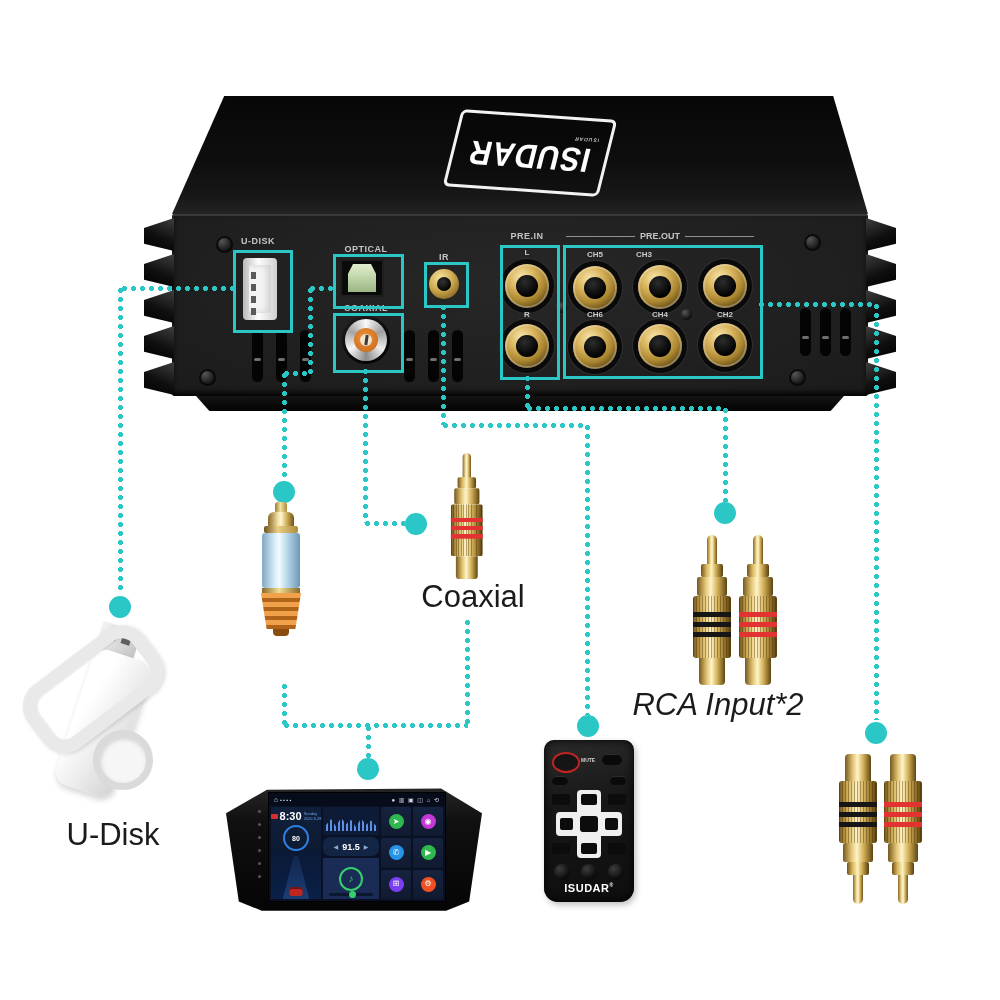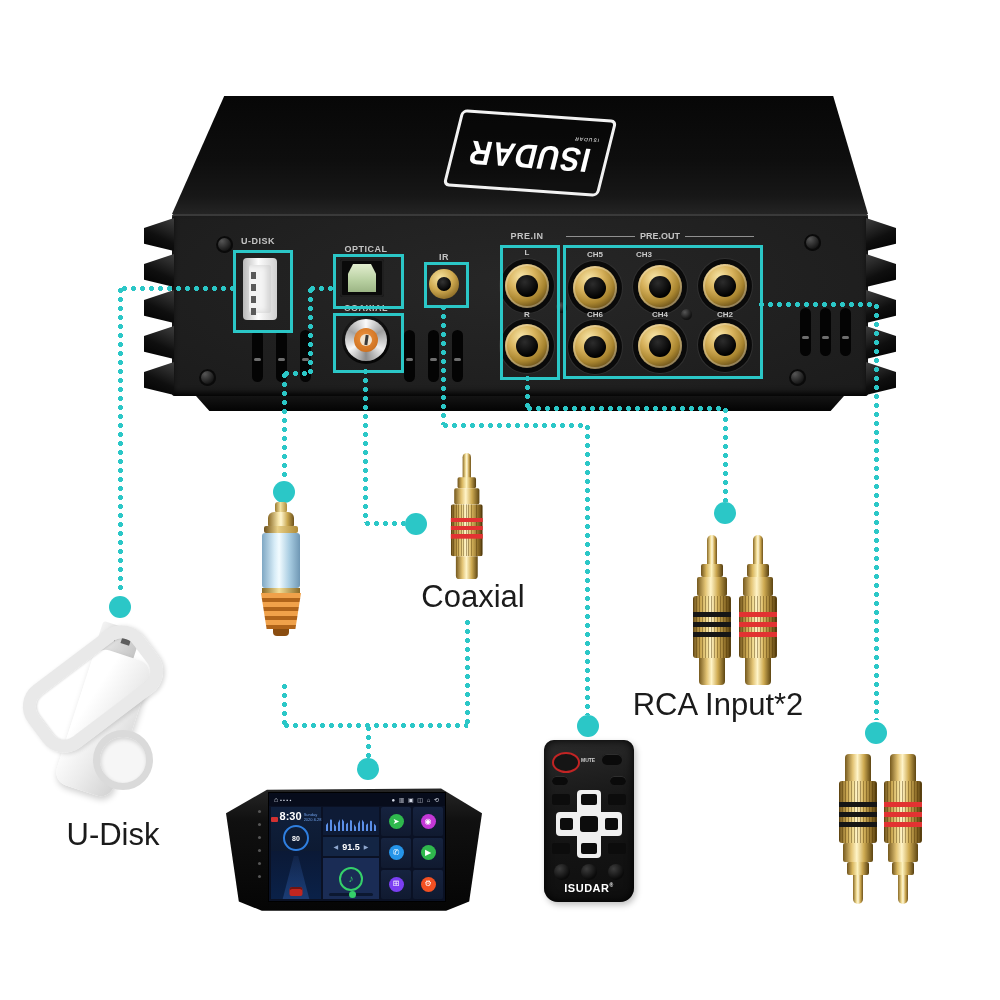--- a/index.html
+++ b/index.html
@@ -144,35 +144,35 @@
   .hu{position:absolute;left:226px;top:782px;width:256px;height:130px;
     clip-path:polygon(16% 6%,84% 5%,100% 24%,95% 92%,86% 99%,14% 99%,5% 92%,0 24%);
     background:linear-gradient(180deg,#2a2a2a,#101010 30%,#050505);}
   .hu-screen{position:absolute;left:42px;top:10px;width:176px;height:108px;background:#0a1124;border:1px solid #000;}
   .hu-bezeldots{position:absolute;left:32px;top:28px;display:flex;flex-direction:column;gap:10px;}
   .hu-bezeldots i{width:3px;height:3px;border-radius:50%;background:#565656;}
   .hu-status{position:absolute;left:0;right:0;top:0;height:13px;display:flex;justify-content:space-between;align-items:center;
     padding:0 5px;color:#d7dce8;font-size:7px;background:rgba(0,0,0,.25);}
   .hu-main{position:absolute;left:2px;top:14px;right:2px;bottom:2px;display:flex;gap:2px;}
   .hu-left{width:50px;background:linear-gradient(180deg,#10203c,#0a1428);display:flex;flex-direction:column;align-items:center;}
-  .hu-clockrow{display:flex;align-items:flex-end;gap:2px;margin-top:3px;}
+  .hu-clockrow{display:flex;align-items:center;gap:2px;margin-top:3px;}
   .hu-clock{color:#fff;font-size:11px;font-weight:bold;}
   .hu-tag{width:7px;height:5px;background:#d23131;border-radius:1px;}
   .hu-date{font-size:4px;color:#6f9fe8;line-height:5px;}
   .hu-gauge{margin-top:3px;width:22px;height:22px;border:2px solid #2f7fe0;border-radius:50%;display:flex;align-items:center;justify-content:center;color:#fff;font-size:7px;font-weight:bold;}
   .hu-road{position:relative;flex:1;width:100%;background:linear-gradient(180deg,#0b1936,#0a2148);overflow:hidden;}
   .hu-road::before{content:"";position:absolute;left:15%;right:15%;top:10%;bottom:0;
     background:linear-gradient(180deg,rgba(80,130,220,.1),#1b3c74);clip-path:polygon(44% 0,56% 0,88% 100%,12% 100%);}
   .hu-car{position:absolute;left:50%;bottom:3px;transform:translateX(-50%);width:13px;height:9px;background:#c0261f;border-radius:3px 3px 2px 2px;box-shadow:inset 0 2px 0 #6e1411;}
   .hu-mid{width:56px;display:flex;flex-direction:column;gap:2px;}
   .hu-spec{height:28px;background:#0e1b36;position:relative;}
   .hu-spec::after{content:"";position:absolute;left:3px;right:3px;bottom:4px;height:15px;
     background:repeating-linear-gradient(90deg,#5b8fe8 0 2px,rgba(0,0,0,0) 2px 4px);
     clip-path:polygon(0 60%,10% 20%,20% 70%,30% 10%,40% 55%,50% 25%,60% 75%,70% 15%,80% 60%,90% 30%,100% 65%,100% 100%,0 100%);}
-  .hu-freq{height:19px;background:#132544;display:flex;align-items:center;justify-content:center;gap:4px;color:#fff;}
+  .hu-freq{height:19px;background:#132544;display:flex;align-items:center;justify-content:center;gap:4px;color:#fff;border-radius:7px;}
   .hu-freq .arr{font-size:6px;color:#8fa8cf;}
   .hu-freq .num{font-size:9px;font-weight:bold;}
   .hu-music{flex:1;background:#1a2c55;position:relative;display:flex;align-items:center;justify-content:center;}
   .hu-note{width:20px;height:20px;border:2px solid #35d06a;border-radius:50%;display:flex;align-items:center;justify-content:center;color:#35d06a;font-size:10px;}
   .hu-prog{position:absolute;left:6px;right:6px;bottom:3px;height:3px;background:#0c1830;border-radius:2px;}
   .hu-prog i{position:absolute;left:45%;top:-2px;width:7px;height:7px;border-radius:50%;background:#35d06a;}
   .hu-grid{flex:1;display:grid;grid-template-columns:1fr 1fr;grid-template-rows:1fr 1fr 1fr;gap:2px;}
   .hu-tile{background:linear-gradient(180deg,#16233f,#101a30);border-radius:2px;display:flex;align-items:center;justify-content:center;}
   .hu-ico{width:15px;height:15px;border-radius:50%;display:flex;align-items:center;justify-content:center;color:#fff;font-size:8px;line-height:1;}
 </style>
@@ -465,15 +465,15 @@
           <div class="hu-tile">
               <div class="hu-ico" style="background:#f25022;">⚙</div>
             </div>
         </div>
       </div>
     </div>
   </div>
 
   <div class="callout" style="left:113px;top:817px;">U-Disk</div>
   <div class="callout" style="left:473px;top:579px;">Coaxial</div>
-  <div class="callout" style="left:718px;top:687px;">RCA Input*2</div>
+  <div class="callout" style="left:718px;top:687px;font-style:italic;">RCA Input*2</div>
 
 </div>
 
 </body></html>

